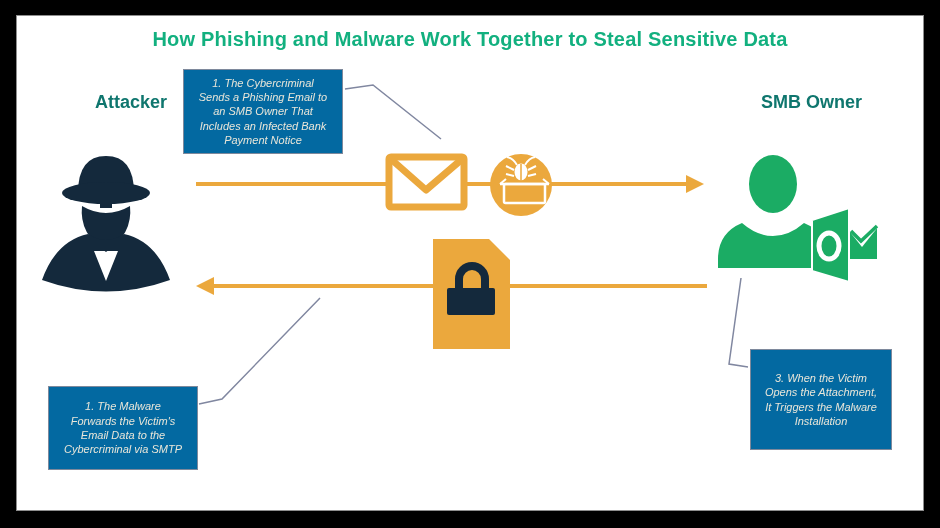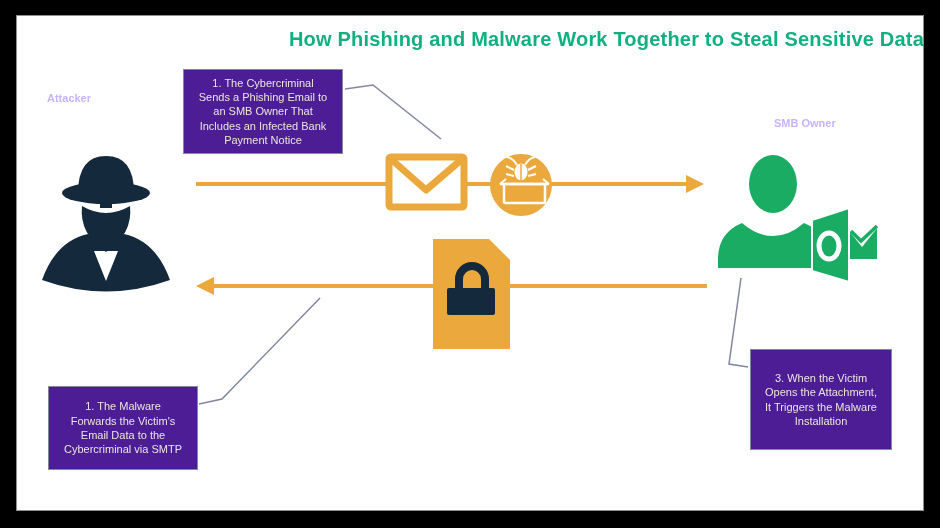--- a/index.html
+++ b/index.html
@@ -1,30 +1,30 @@
 <!DOCTYPE html>
 <html><head>
 <meta charset="utf-8">
 <style>
   html,body{margin:0;padding:0;background:#000;}
   #stage{position:relative;width:940px;height:528px;background:#000;overflow:hidden;
          font-family:"Liberation Sans", sans-serif;}
   #panel{position:absolute;left:16px;top:15px;width:908px;height:496px;background:#fff;
          border:1px solid #8e8e8e;box-sizing:border-box;}
   #diagram-svg{position:absolute;left:0;top:0;width:940px;height:528px;z-index:1;}
-  .title{position:absolute;left:16px;top:28px;width:908px;text-align:right;z-index:2;
+  .title{position:absolute;left:16px;top:28px;width:908px;text-align:center;z-index:2;
          font-size:20px;font-weight:bold;color:#12B07F;letter-spacing:0.2px;}
-  .actor-label{position:absolute;z-index:2;font-size:11px;font-weight:bold;color:#c4b5fd;
-         text-align:left;width:120px;}
+  .actor-label{position:absolute;z-index:2;font-size:18px;font-weight:bold;color:#0f766e;
+         text-align:right;width:120px;}
   #attacker-label{left:47px;top:92px;}
-  #smb-label{left:774px;top:92px;margin-top:25px;}
-  .callout{position:absolute;z-index:2;background:#4c1d95;border:1px solid #7e899c;
+  #smb-label{left:742px;top:92px;}
+  .callout{position:absolute;z-index:2;background:#0369a1;border:1px solid #7e899c;
          box-sizing:border-box;color:#E9E6D9;font-size:11px;line-height:1.3;
          display:flex;align-items:center;justify-content:center;text-align:center;
-         white-space:pre-line;padding:20px 6px;}
+         white-space:pre-line;padding:20px 6px;font-style:italic;}
   #callout-1{left:183px;top:69px;width:160px;height:85px;}
   #callout-2{left:750px;top:349px;width:142px;height:101px;}
   #callout-3{left:48px;top:386px;width:150px;height:84px;}
 </style>
 </head>
 <body>
 
 <div id="stage">
   <div id="panel"></div>
 

